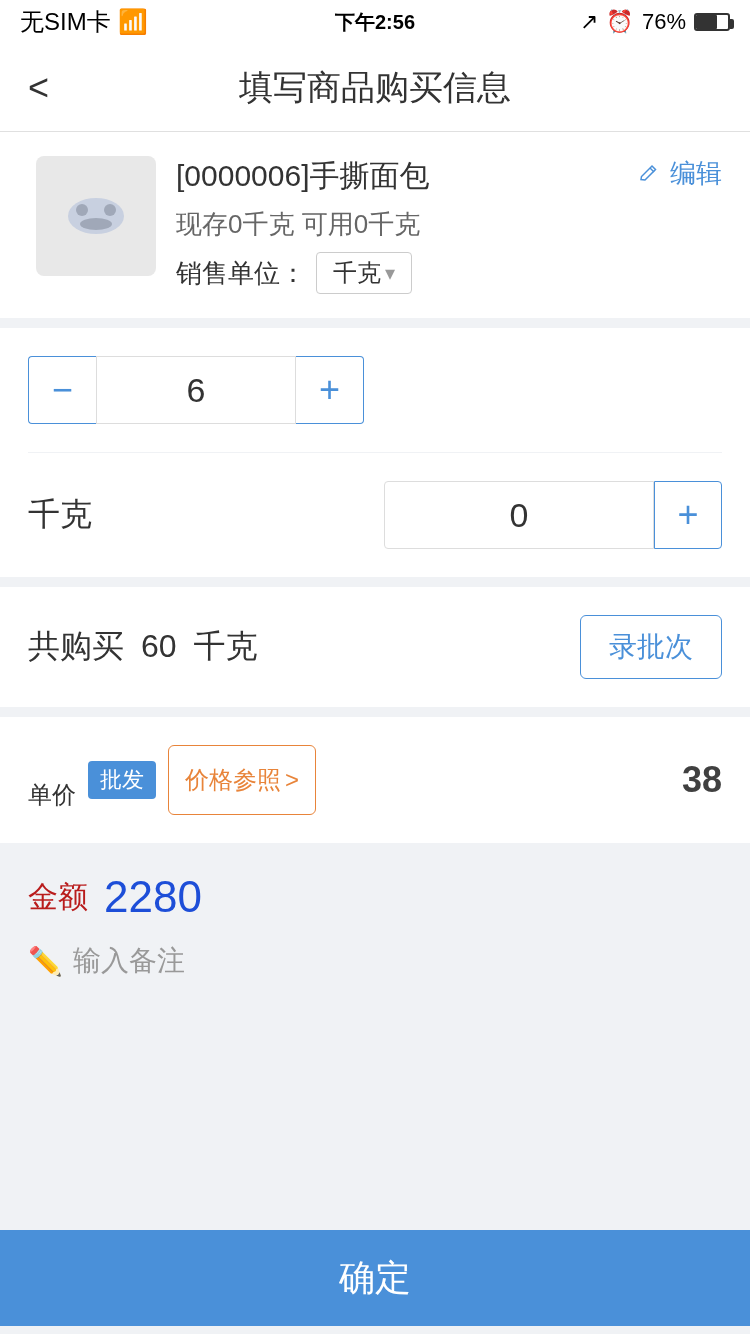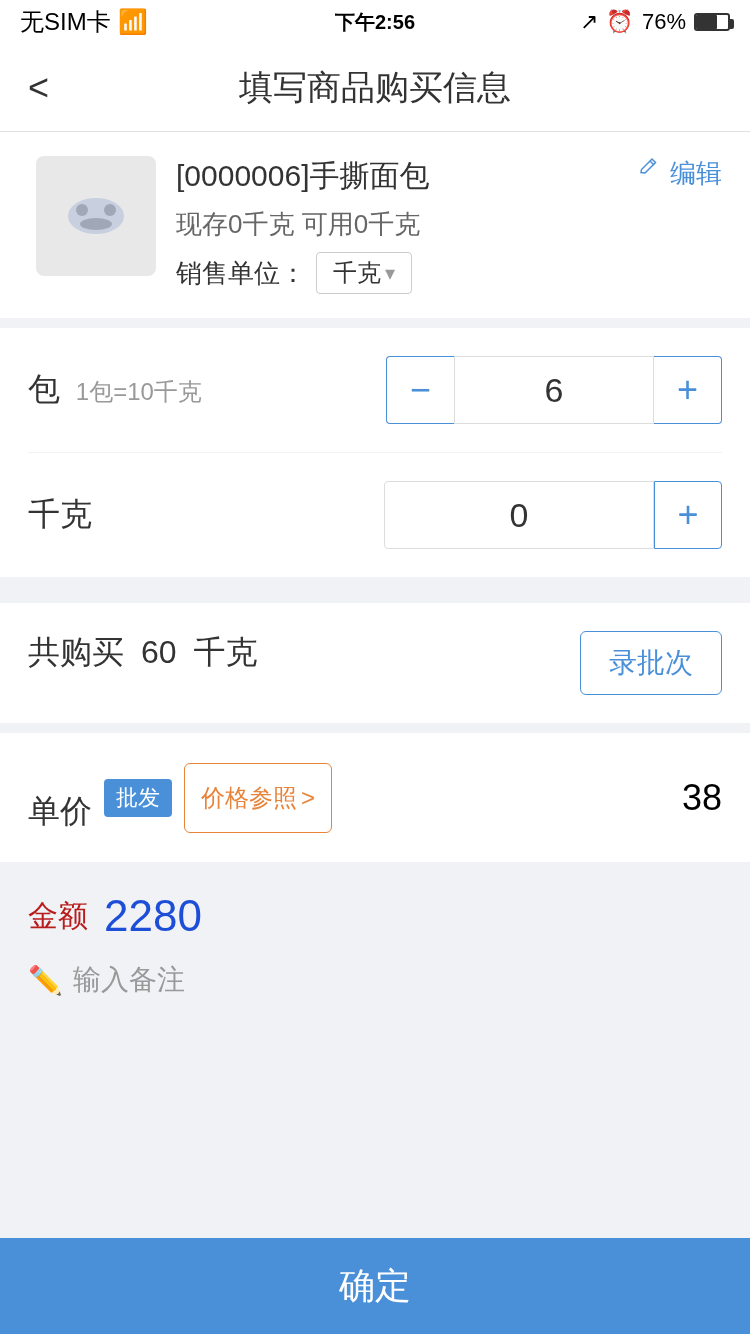--- a/index.html
+++ b/index.html
@@ -104,20 +104,21 @@
       align-items: center;
       gap: 4px;
     }
     .edit-btn {
       position: absolute;
       right: 28px;
       top: 24px;
       color: #4a90d9;
       font-size: 26px;
       display: flex;
+      align-items: center;
       gap: 10px;
     }
 
     
     .input-section {
       background: #fff;
       padding: 0 28px;
     }
     .input-row {
       display: flex;
@@ -174,24 +175,24 @@
       font-size: 34px;
       color: #333;
       outline: none;
     }
 
     
     .total-section {
       background: #fff;
       padding: 28px;
       display: flex;
+      align-items: center;
       justify-content: space-between;
       border-top: 10px solid #f0f2f5;
       border-bottom: 10px solid #f0f2f5;
-      margin-top: 16px;
     }
     .total-text {
       font-size: 32px;
       color: #333;
     }
     .batch-btn {
       border: 1px solid #4a90d9;
       color: #4a90d9;
       border-radius: 6px;
       padding: 12px 28px;
@@ -208,21 +209,21 @@
       align-items: center;
       justify-content: space-between;
       border-bottom: 1px solid #f0f2f5;
     }
     .price-left {
       display: flex;
       align-items: center;
       gap: 12px;
     }
     .price-label {
-      font-size: 32px;
+      font-size: 24px;
       color: #333;
       margin-top: 29px;
     }
     .price-tag {
       background: #4a90d9;
       color: #fff;
       border-radius: 4px;
       padding: 4px 12px;
       font-size: 22px;
     }
@@ -233,22 +234,22 @@
       padding: 18px 16px;
       font-size: 24px;
       background: #fff;
       display: flex;
       align-items: center;
       gap: 4px;
       cursor: pointer;
     }
     .price-value {
       font-size: 36px;
-      color: #000000;
-      font-weight: 400;
+      color: #404040;
+      font-weight: 700;
     }
 
     
     .amount-section {
       background: #f0f2f5;
       padding: 28px 28px 0 28px;
     }
     .amount-row {
       display: flex;
       align-items: center;
@@ -293,21 +294,21 @@
       height: 96px;
       background: #4a90d9;
       color: #fff;
       font-size: 36px;
       border: none;
       display: flex;
       align-items: center;
       justify-content: center;
       cursor: pointer;
       position: fixed;
-      bottom: 0;
+      bottom: 8px;
       left: 0;
     }
 
     .product-section { position: relative; }
   </style>
 </head>
 <body>
 
 <div class="status-bar">
   <div class="status-left">
@@ -356,24 +357,20 @@
         <path d="M3 16.5L3.5 13.5L14 3L17.5 6.5L7 17L3 16.5Z" stroke="#4a90d9" stroke-width="1.5" fill="none"></path>
         <line x1="12" y1="5" x2="16" y2="9" stroke="#4a90d9" stroke-width="1.5"></line>
       </svg>
     <span style="color:#4a90d9;font-size:26px;">编辑</span>
   </span>
 </div>
 
 <div class="input-section">
 
   <div class="input-row">
-    <div>
-      <span class="input-label">包</span>
-      <span class="input-label-hint">1包=10千克</span>
-    </div>
     <div class="input-controls">
       <button class="stepper-btn minus">−</button>
       <input class="stepper-input" type="text" value="6" style="">
       <button class="stepper-btn plus">+</button>
     </div>
   </div>
 
   <div class="input-row">
     <span class="input-label">千克</span>
     <div class="input-controls">

